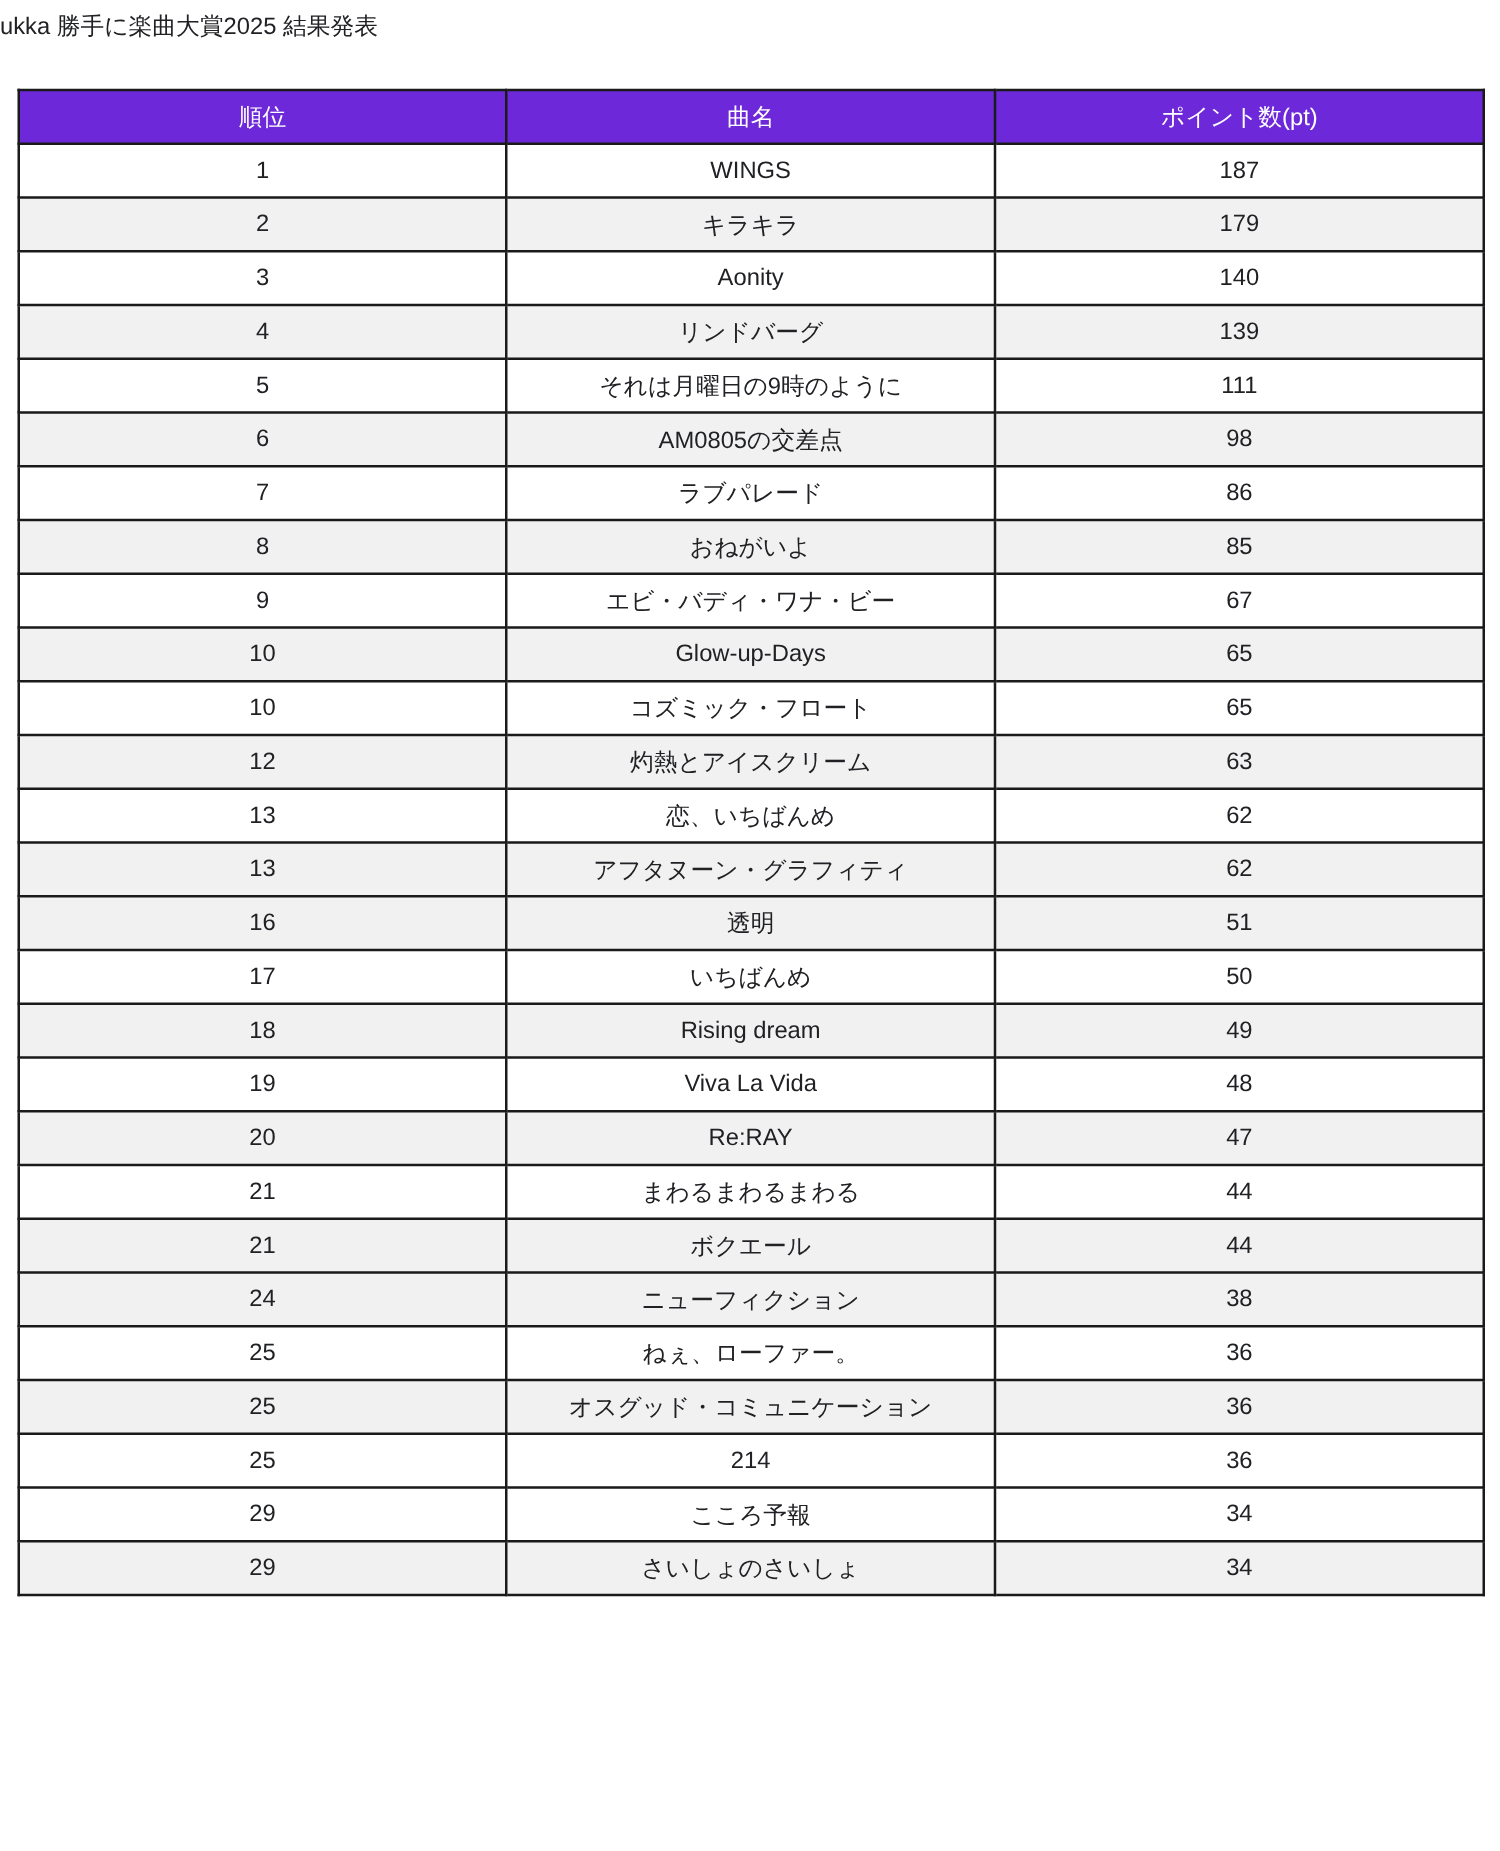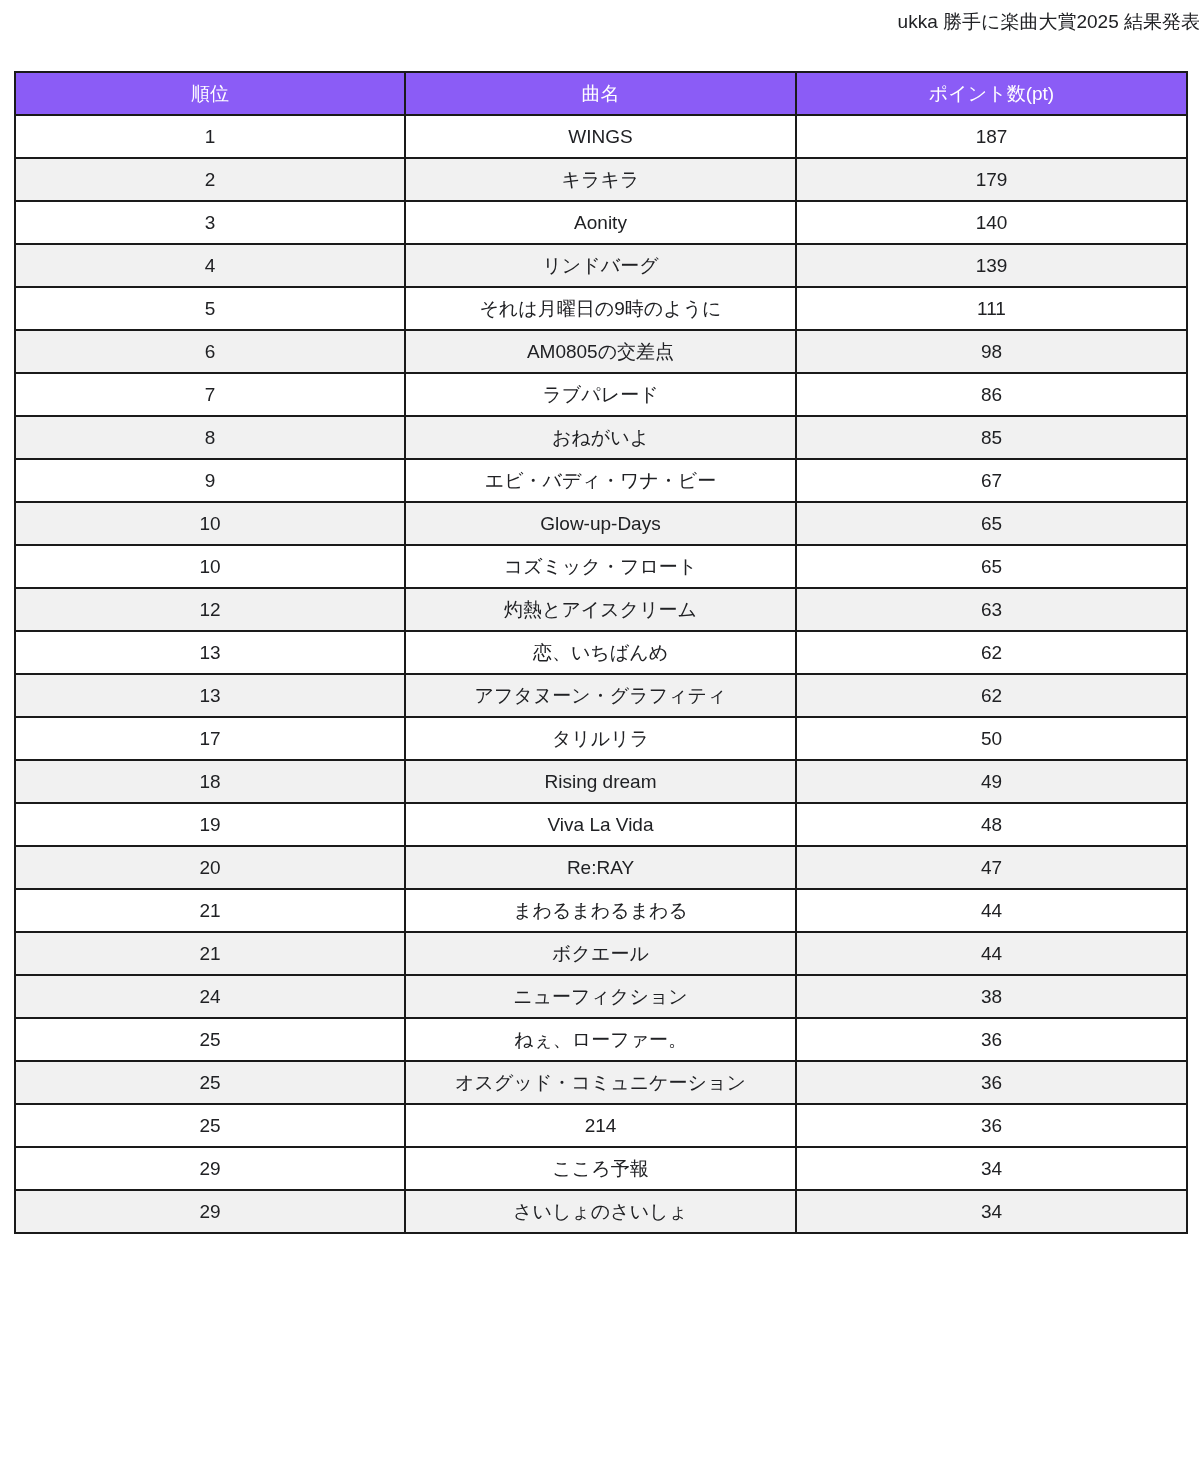--- a/index.html
+++ b/index.html
@@ -1,33 +1,33 @@
 <!DOCTYPE html>
 <html><head>
 <meta charset="utf-8">
 <style>
   html, body { margin: 0; padding: 0; background: #ffffff; }
   body {
     width: 1200px; height: 1481px; position: relative; overflow: hidden;
     font-family: "Liberation Sans", "DejaVu Sans", sans-serif; color: #202124;
   }
   .title {
-    position: absolute; left: 0; top: 8px; width: 1200px; text-align: right;
+    position: absolute; left: 0; top: 8px; width: 1200px; text-align: left;
     font-size: 19px; line-height: 28px; color: #202124;
   }
   table.results {
     position: absolute; left: 14px; top: 71px; width: 1172px;
     border-collapse: collapse; table-layout: fixed;
   }
   table.results th, table.results td {
     border: 2px solid #1a1a1a; text-align: center; vertical-align: middle;
     height: 41px; padding: 0; font-size: 19px; font-weight: normal;
   }
   table.results th {
-    background: #8b5cf6; color: #ffffff;
+    background: #6d28d9; color: #ffffff;
   }
   table.results tr.odd td { background: #ffffff; }
   table.results tr.even td { background: #f1f1f1; }
   col.c1 { width: 390px; }
   col.c2 { width: 391px; }
   col.c3 { width: 391px; }
 </style>
 </head>
 <body>
 
@@ -110,23 +110,28 @@
       <tr class="odd">
         <td>13</td>
         <td>恋、いちばんめ</td>
         <td>62</td>
       </tr>
       <tr class="even">
         <td>13</td>
         <td>アフタヌーン・グラフィティ</td>
         <td>62</td>
       </tr>
+      <tr class="even">
+        <td>16</td>
+        <td>透明</td>
+        <td>51</td>
+      </tr>
       <tr class="odd">
         <td>17</td>
-        <td>タリルリラ</td>
+        <td>いちばんめ</td>
         <td>50</td>
       </tr>
       <tr class="even">
         <td>18</td>
         <td>Rising dream</td>
         <td>49</td>
       </tr>
       <tr class="odd">
         <td>19</td>
         <td>Viva La Vida</td>

